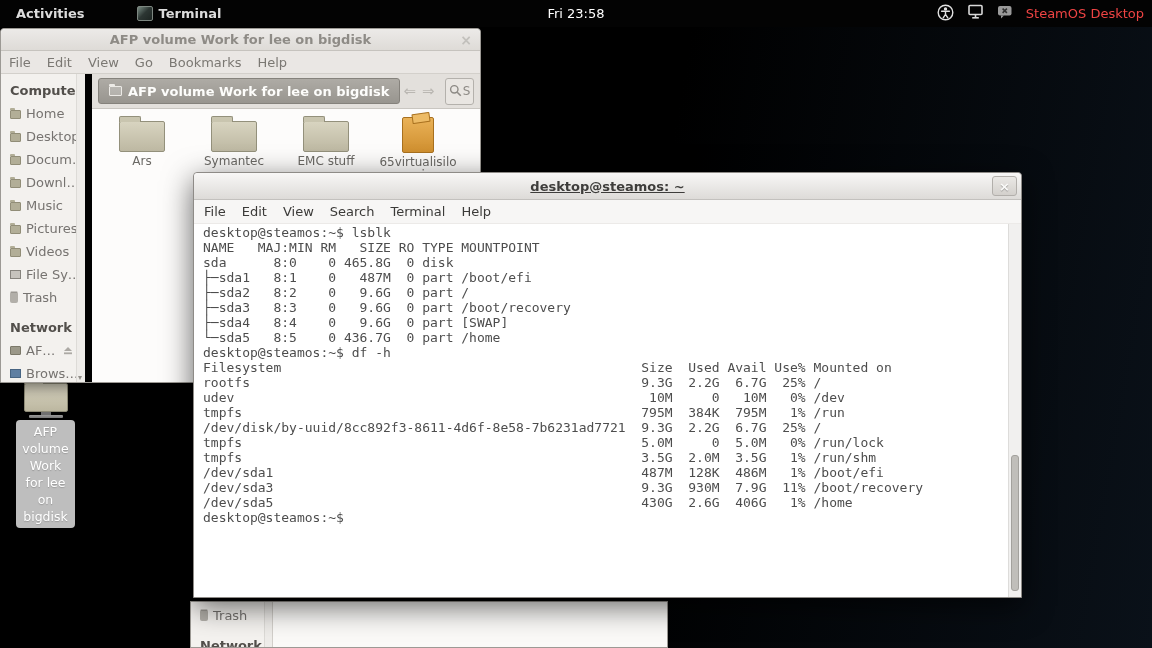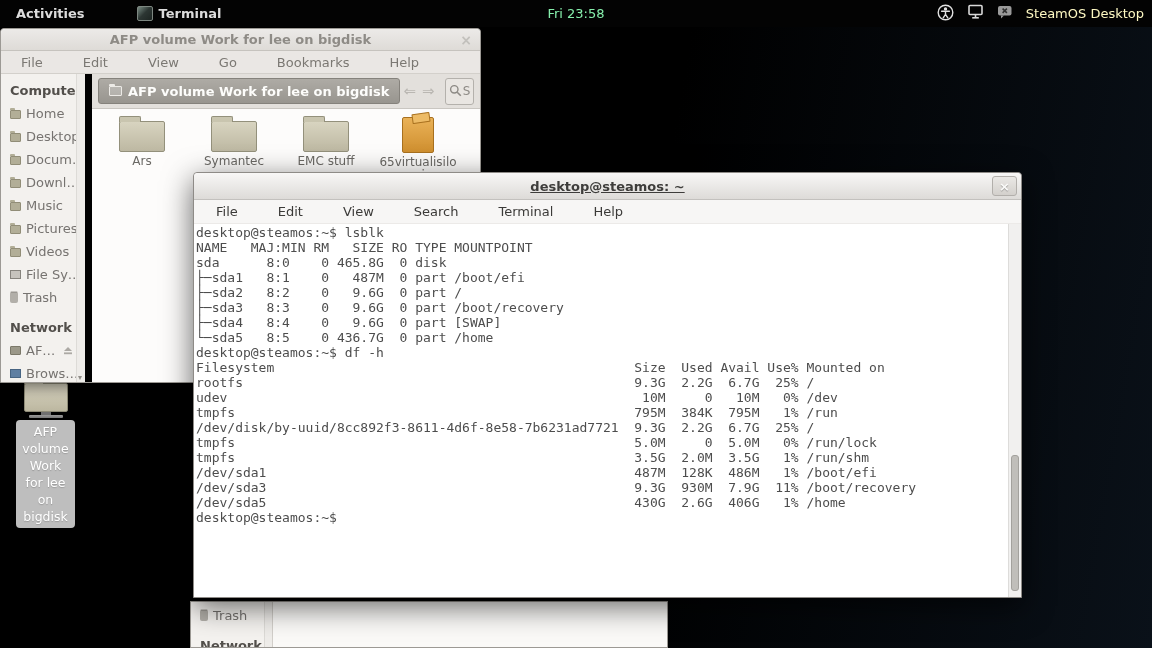--- a/index.html
+++ b/index.html
@@ -8,37 +8,37 @@
     background:linear-gradient(100deg,#000 0%,#000 55%,#0a1119 100%);
     font-family:"DejaVu Sans","Liberation Sans",sans-serif;-webkit-font-smoothing:antialiased;}
 
   
   .topbar{position:absolute;left:0;top:0;right:0;height:27px;background:var(--top-bar-bg,#030303);
     color:#dcdcdc;font-size:13px;display:flex;align-items:center;z-index:50;}
   .tb-activities{margin-left:10px;padding:2px 6px;cursor:default;font-weight:bold;}
   .tb-appmenu{margin-left:46px;display:flex;align-items:center;gap:6px;font-weight:bold;}
   .tb-appicon{width:16px;height:15px;border:1px solid #7d8781;border-radius:2px;
     background:linear-gradient(135deg,#7a8a82 0%,#55645e 22%,#2c3633 48%,#1d2522 100%);}
-  .tb-clock{position:absolute;left:0;right:0;text-align:center;color:#86efac;pointer-events:none;}
+  .tb-clock{position:absolute;left:0;right:0;text-align:center;color:#ffffff;pointer-events:none;}
   .tb-tray{margin-left:auto;display:flex;align-items:center;gap:13px;margin-right:8px;}
-  .tb-session{color:#fef9c3;}
+  .tb-session{color:#ef4444;}
 
   
   .win{position:absolute;background:#fff;border:1px solid #9c9994;border-radius:4px 4px 0 0;}
 
   
   .fm{left:0;top:28px;width:481px;height:355px;box-shadow:3px 4px 14px rgba(0,0,0,.5);z-index:2;overflow:hidden;}
   .fm-title{height:22px;background:linear-gradient(#eceae8,#dedbd7);border-bottom:1px solid #c6c3be;
     display:flex;align-items:center;justify-content:center;position:relative;
     font-size:13px;font-weight:600;color:#8e8b86;border-radius:4px 4px 0 0;}
   .fm-close{position:absolute;right:8px;top:0;bottom:0;display:flex;align-items:center;
     color:#c2c0bc;font-size:14px;font-weight:bold;cursor:default;}
   .fm-menubar{height:23px;background:#eae7e4;border-bottom:1px solid #d3d0cb;display:flex;align-items:center;
     font-size:13px;color:#7b7873;}
-  .menu-item{padding:0 20px;}
+  .menu-item{padding:0 8px;}
   .fm-main{display:flex;height:309px;}
   .fm-side{width:91px;background:#f3f1ee;border-right:7px solid #000000;position:relative;
     padding-top:4px;font-size:13px;color:#767370;flex:none;}
   .side-header{height:24px;display:flex;align-items:center;padding-left:9px;font-weight:600;color:#524f4b;}
   .side-item{height:23px;display:flex;align-items:center;gap:5px;padding-left:9px;white-space:nowrap;overflow:hidden;}
   .side-gap{height:6px;}
   .side-scroll{position:absolute;top:0;right:0;bottom:0;width:9px;background:#eeece9;border-left:1px solid #ddDBd7;}
   .side-scroll .arr{position:absolute;bottom:1px;left:1px;font-size:8px;color:#918e89;}
   .side-eject{margin-left:auto;margin-right:12px;}
   .fm-right{flex:1;display:flex;flex-direction:column;min-width:0;}
@@ -85,21 +85,21 @@
     box-shadow:0 8px 30px rgba(0,0,0,.62);}
   .term-title{height:27px;background:linear-gradient(#f8f7f6,#dddbd8);border-bottom:1px solid #c3c1be;
     border-radius:4px 4px 0 0;display:flex;align-items:center;justify-content:center;position:relative;
     font-size:13px;font-weight:600;color:#3e3d3b;text-decoration:underline;}
   .term-close{position:absolute;right:4px;top:3px;width:25px;height:20px;border:1px solid #b2afab;border-radius:3px;
     background:linear-gradient(#eae8e5,#d3d0cc);display:flex;align-items:center;justify-content:center;
     color:#fbfbfa;font-size:13px;font-weight:bold;text-shadow:0 1px 1px #9a9895;}
   .term-menubar{height:24px;background:#f7f6f5;border-bottom:1px solid #eceae8;display:flex;align-items:center;
     padding-left:2px;font-size:13px;color:#3b3a38;}
   .term-body{position:relative;height:373px;background:#fff;overflow:hidden;}
-  .term-pre{position:absolute;left:2px;top:1px;margin:0;font-family:"DejaVu Sans Mono","Liberation Mono",monospace;
+  .term-pre{position:absolute;left:9px;top:1px;margin:0;font-family:"DejaVu Sans Mono","Liberation Mono",monospace;
     font-size:13px;line-height:15px;color:var(--terminal-text,#4d4d4d);white-space:pre;}
   .term-scroll{position:absolute;top:0;right:0;bottom:0;width:13px;background:#f1f0ef;border-left:1px solid #dddcda;}
   .term-thumb{position:absolute;left:2px;right:2px;bottom:6px;height:136px;background:#c0beba;
     border:1px solid #a3a19d;border-radius:3px;}
 
   
   .fm2{left:190px;top:601px;width:478px;height:47px;z-index:5;background:#f4f2ef;border-radius:0;display:flex;overflow:hidden;}
   .fm2-side{width:73px;padding-top:2px;font-size:13px;color:#767370;flex:none;}
   .fm2-lane{width:9px;background:#eeece9;border-left:1px solid #dcdad6;border-right:1px solid #d2cfca;flex:none;}
   .fm2-content{flex:1;background:#faf9f7;}

